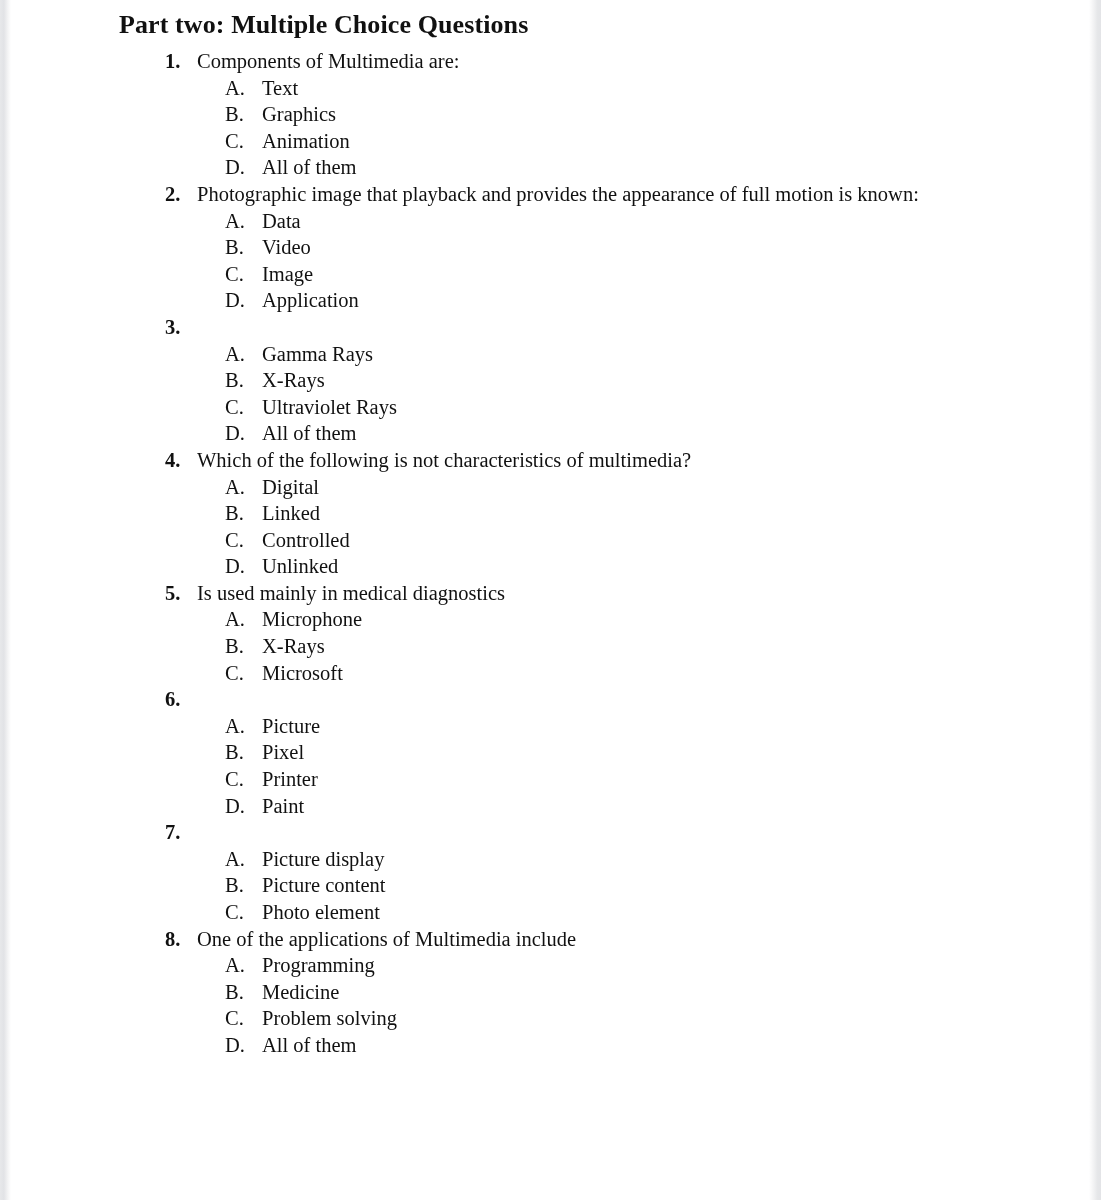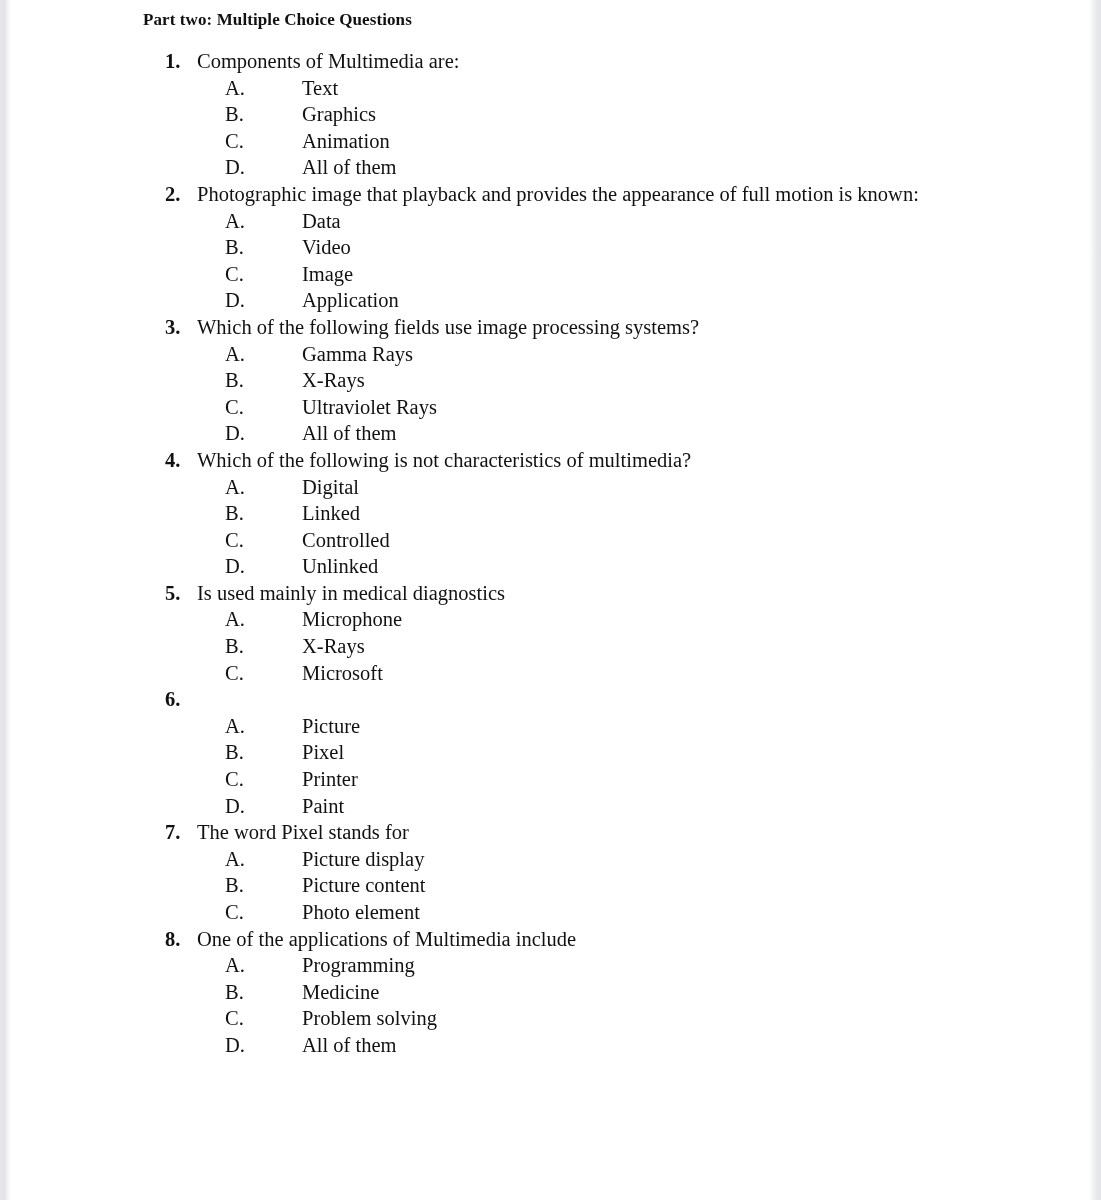--- a/index.html
+++ b/index.html
@@ -44,23 +44,23 @@
     position: absolute;
     top: 0;
     left: 11px;
     right: 12px;
     bottom: 0;
     background: #ffffff;
   }
 
   .doc-title {
     position: absolute;
-    left: 132px;
+    left: 108px;
     top: 10px;
-    font-size: 17px;
+    font-size: 26px;
     font-weight: bold;
     letter-spacing: 0.1px;
     white-space: nowrap;
   }
 
   .question-list {
     position: absolute;
     left: 0;
     top: 48px;
     width: 100%;
@@ -98,21 +98,20 @@
     white-space: nowrap;
   }
   .o-letter {
     width: 37px;
     margin-left: 214px;
     flex: 0 0 37px;
     text-align: left;
   }
   .o-text {
     flex: 0 1 auto;
-    margin-left: 40px;
   }
 </style>
 </head>
 <body>
 
 <div class="page">
 
   <div class="edge-shadow-left"></div>
   <div class="edge-shadow-right"></div>
 
@@ -161,21 +160,20 @@
             <span class="o-text">Image</span>
           </div>
           <div class="option-line">
             <span class="o-letter">D.</span>
             <span class="o-text">Application</span>
           </div>
         </div>
         <div class="question-block">
           <div class="question-line">
             <span class="q-number">3.</span>
-            <span class="q-text">Which of the following fields use image processing systems?</span>
           </div>
           <div class="option-line">
             <span class="o-letter">A.</span>
             <span class="o-text">Gamma Rays</span>
           </div>
           <div class="option-line">
             <span class="o-letter">B.</span>
             <span class="o-text">X-Rays</span>
           </div>
           <div class="option-line">
@@ -244,21 +242,20 @@
             <span class="o-text">Printer</span>
           </div>
           <div class="option-line">
             <span class="o-letter">D.</span>
             <span class="o-text">Paint</span>
           </div>
         </div>
         <div class="question-block">
           <div class="question-line">
             <span class="q-number">7.</span>
-            <span class="q-text">The word Pixel stands for</span>
           </div>
           <div class="option-line">
             <span class="o-letter">A.</span>
             <span class="o-text">Picture display</span>
           </div>
           <div class="option-line">
             <span class="o-letter">B.</span>
             <span class="o-text">Picture content</span>
           </div>
           <div class="option-line">

